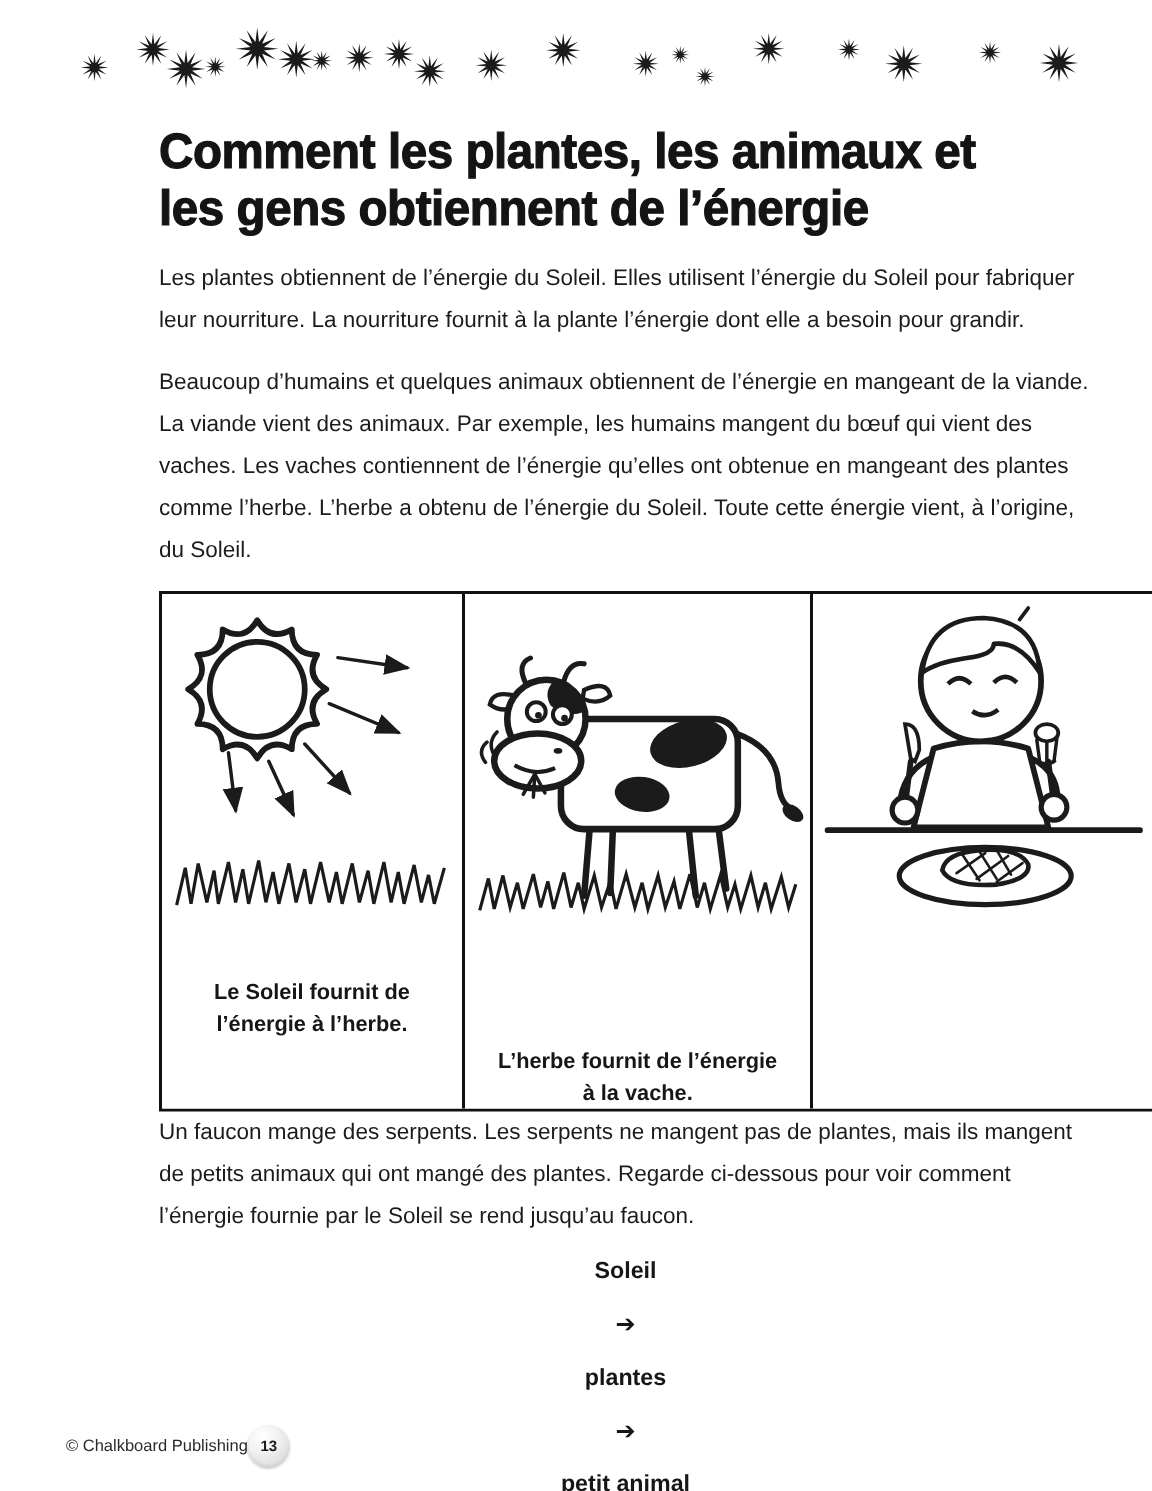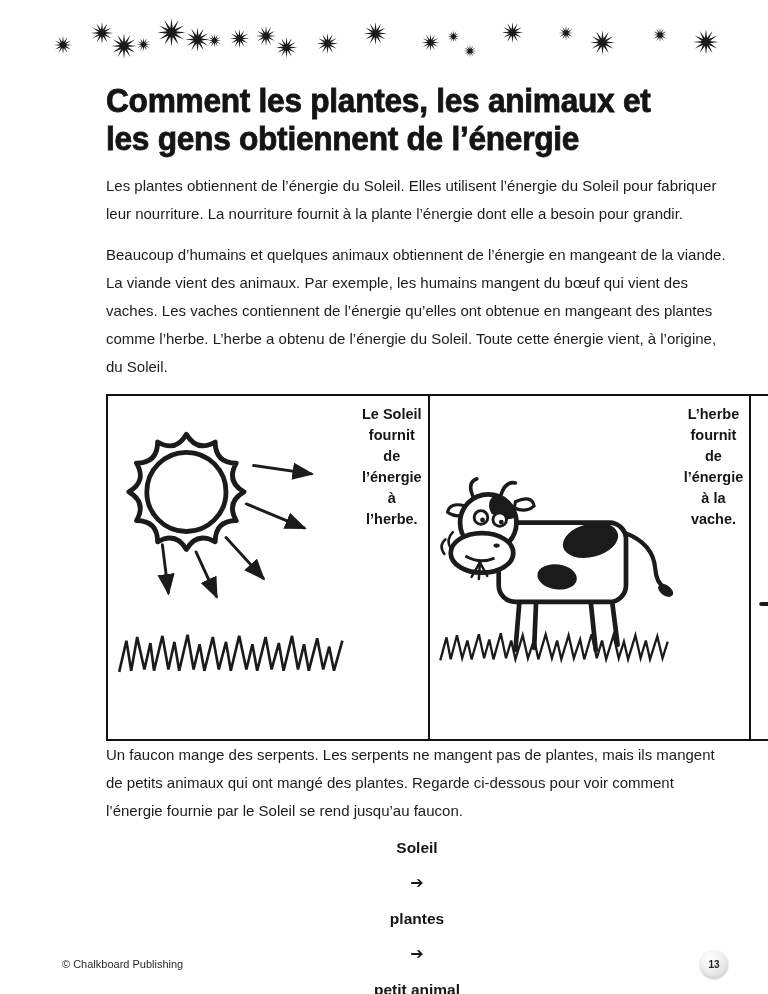--- a/index.html
+++ b/index.html
@@ -25,43 +25,43 @@
     margin: 0 0 13px 0;
     font-size: 15px; line-height: 28px; color: #1c1c1c;
     max-width: 668px;
   }
   .illus-table {
     margin-top: 10px;
     width: 666px; height: 347px;
     border: 2px solid #111;
     display: flex;
   }
-  .illus-cell { display: flex; flex-direction: row; height: 100%; background: #fff; }
-  .illus-cell + .illus-cell { border-left: 2px solid #111; }
+  .illus-cell { display: flex; flex-direction: column; height: 100%; background: #fff; }
+  .illus-cell + .illus-cell { border-left: 2px solid #111; gap: 44px; }
   .cell-1 { flex: 0 0 30.2%; }
   .cell-2 { flex: 0 0 35.1%; }
   .cell-3 { flex: 1; }
   .illus-art { flex: 0 0 248px; width: 100%; padding: 4px; }
   .illus-art svg { width: 100%; height: 100%; display: block; }
   .caption {
     margin-top: 8px; padding: 0 6px;
     text-align: center; font-weight: 700;
     font-size: 14.5px; line-height: 21px; color: #161616;
     white-space: pre-line;
   }
   .after-text { margin-top: 26px; }
   .energy-chain {
     margin-top: 14px;
     display: flex; align-items: center; gap: 17px;
     font-size: 15.5px; font-weight: 700; color: #161616; flex-direction: column;
   }
   .chain-arrow { font-family: "DejaVu Sans", sans-serif; font-size: 16px; transform: translateY(-1px); }
   .footer {
-    position: absolute; left: 62px; right: 40px; bottom: 16px;
-    display: flex; align-items: center; justify-content: space-between;
+    position: absolute; left: 44px; right: 40px; bottom: 16px;
+    display: flex; align-items: center; justify-content: flex-start;
   }
   .copyright { font-size: 11px; color: #2a2a2a; }
   .page-bubble {
     width: 28px; height: 28px; border-radius: 50%;
     background: radial-gradient(circle at 35% 28%, #ffffff 0%, #f1f1f1 40%, #d2d2d2 100%);
     box-shadow: 0 1px 2px rgba(0,0,0,0.25), inset 0 -1px 2px rgba(0,0,0,0.08);
     display: flex; align-items: center; justify-content: center;
     font-size: 10px; font-weight: 700; color: #1c1c1c;
   }
   line, path.stroke, polyline { stroke-linecap: round; stroke-linejoin: round; }

